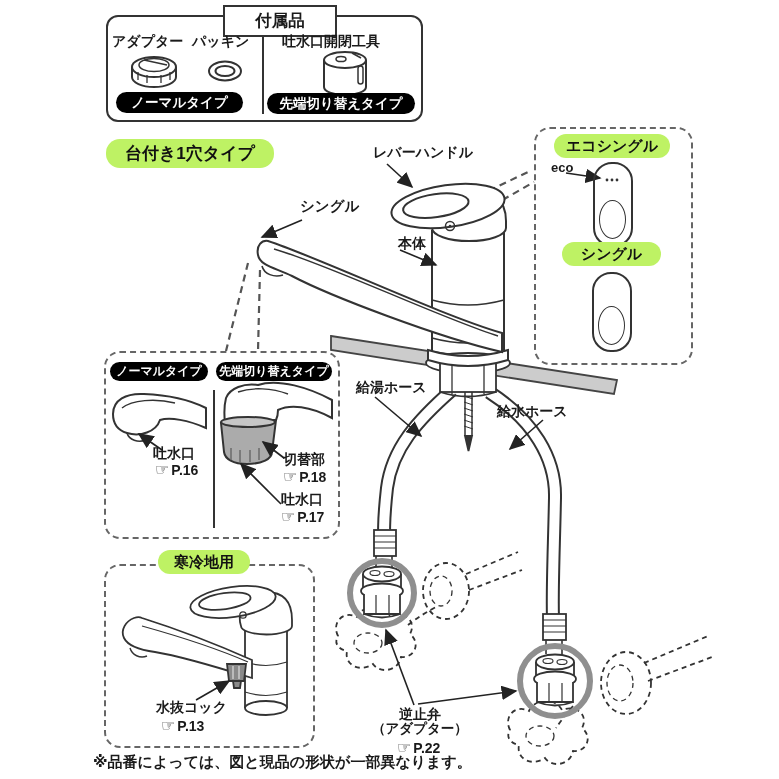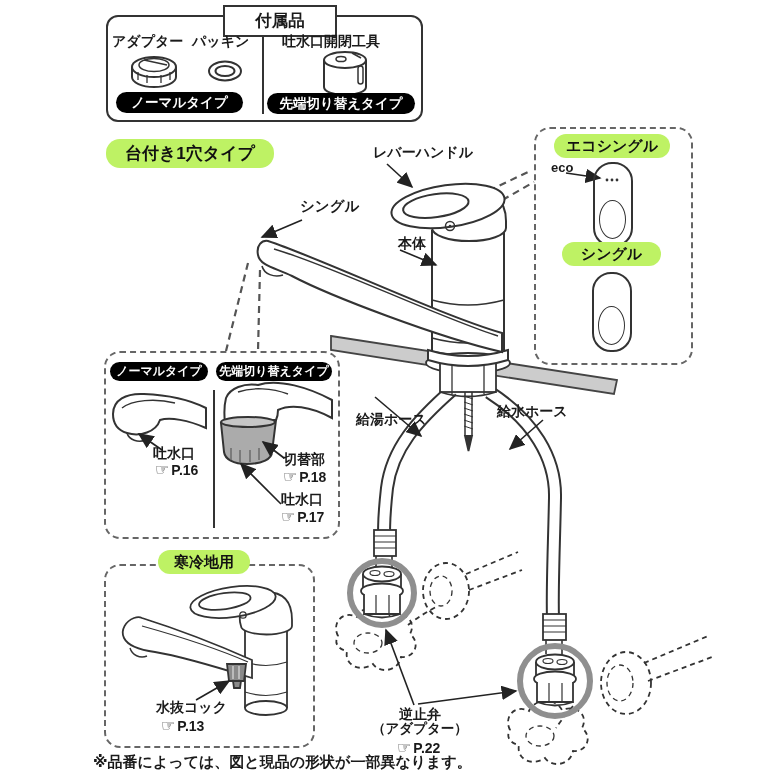--- a/index.html
+++ b/index.html
@@ -250,21 +250,21 @@
     <span>寒冷地用</span>
   </div>
 
 <div class="lbl" style="left:112px;top:34px;">アダプター</div>
 <div class="lbl" style="left:192px;top:34px;">パッキン</div>
 <div class="lbl" style="left:282px;top:34px;">吐水口開閉工具</div>
 
 <div class="lbl" style="left:373px;top:145px;">レバーハンドル</div>
 <div class="lbl" style="left:300px;top:199px;font-size:14.5px;">シングル</div>
 <div class="lbl" style="left:382px;top:236px;margin-left:16px;">本体</div>
-<div class="lbl" style="left:356px;top:380px;margin-top:32px;">給湯ホース</div>
+<div class="lbl" style="left:356px;top:380px;">給湯ホース</div>
 <div class="lbl" style="left:497px;top:404px;">給水ホース</div>
 
 <div class="lbl" style="left:551px;top:161px;font-size:13px;">eco</div>
 
 <div class="lbl" style="left:153px;top:446px;">吐水口</div>
 <div class="pageref" style="left:155px;top:460px;">
   <span class="ic">☞</span>
     <span>P.16</span>
 </div>
 <div class="lbl" style="left:283px;top:452px;">切替部</div>

